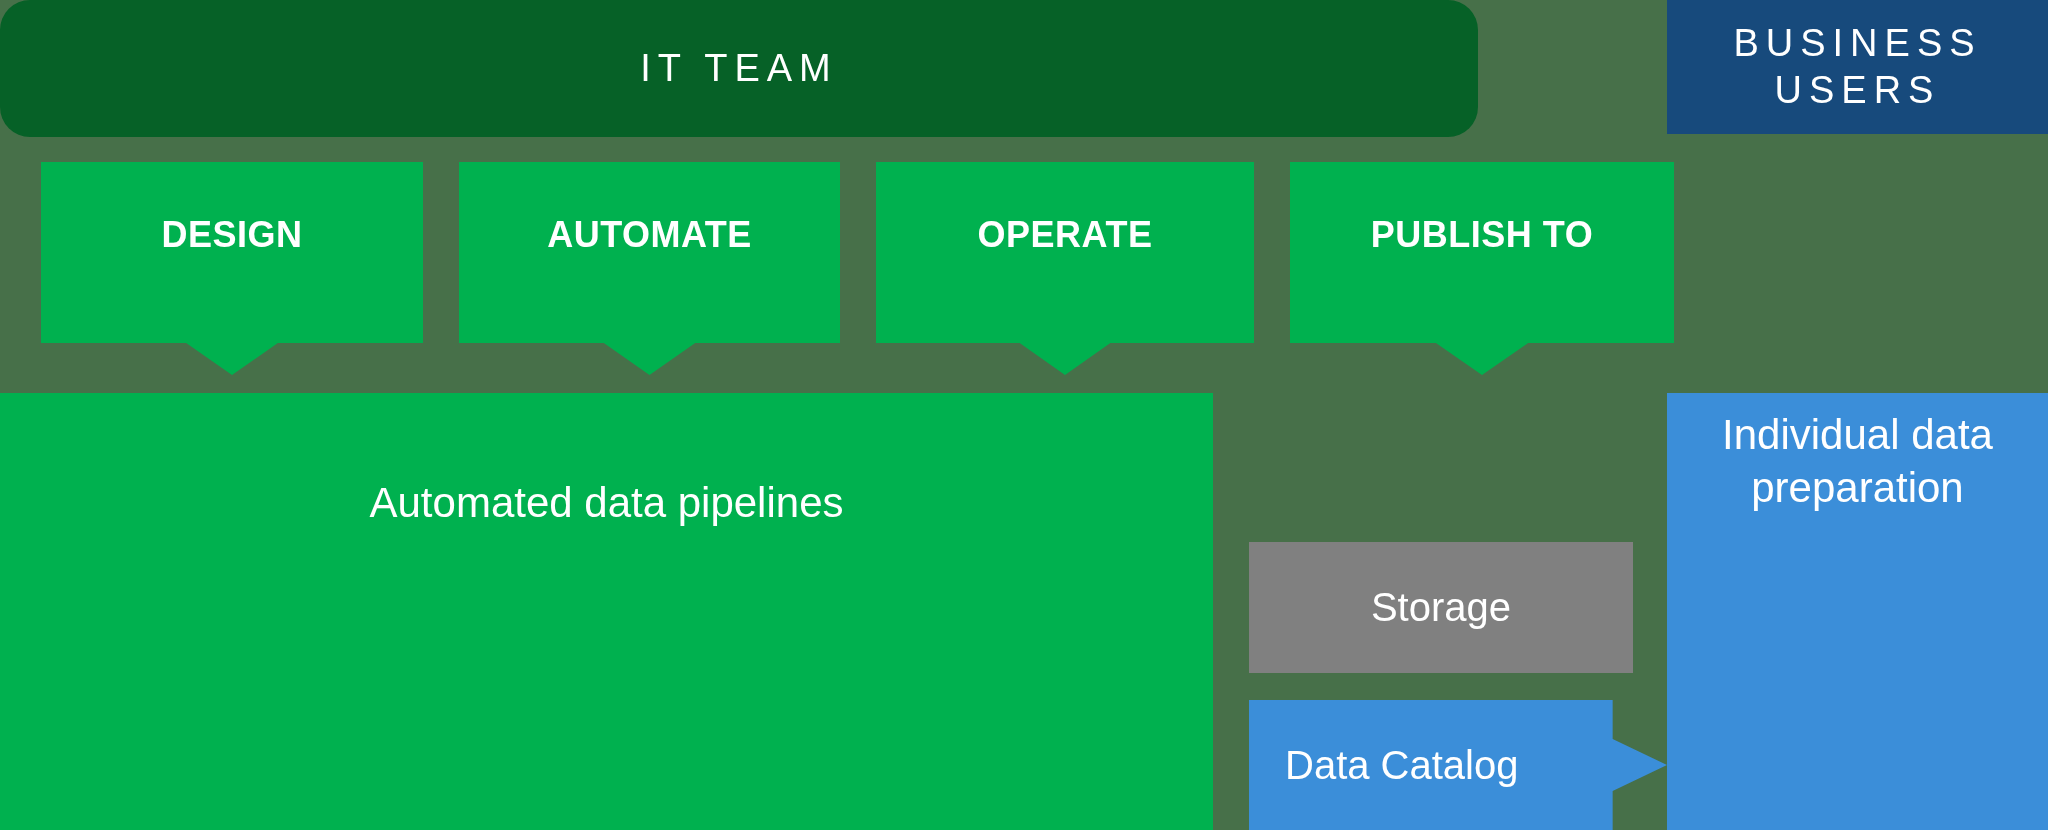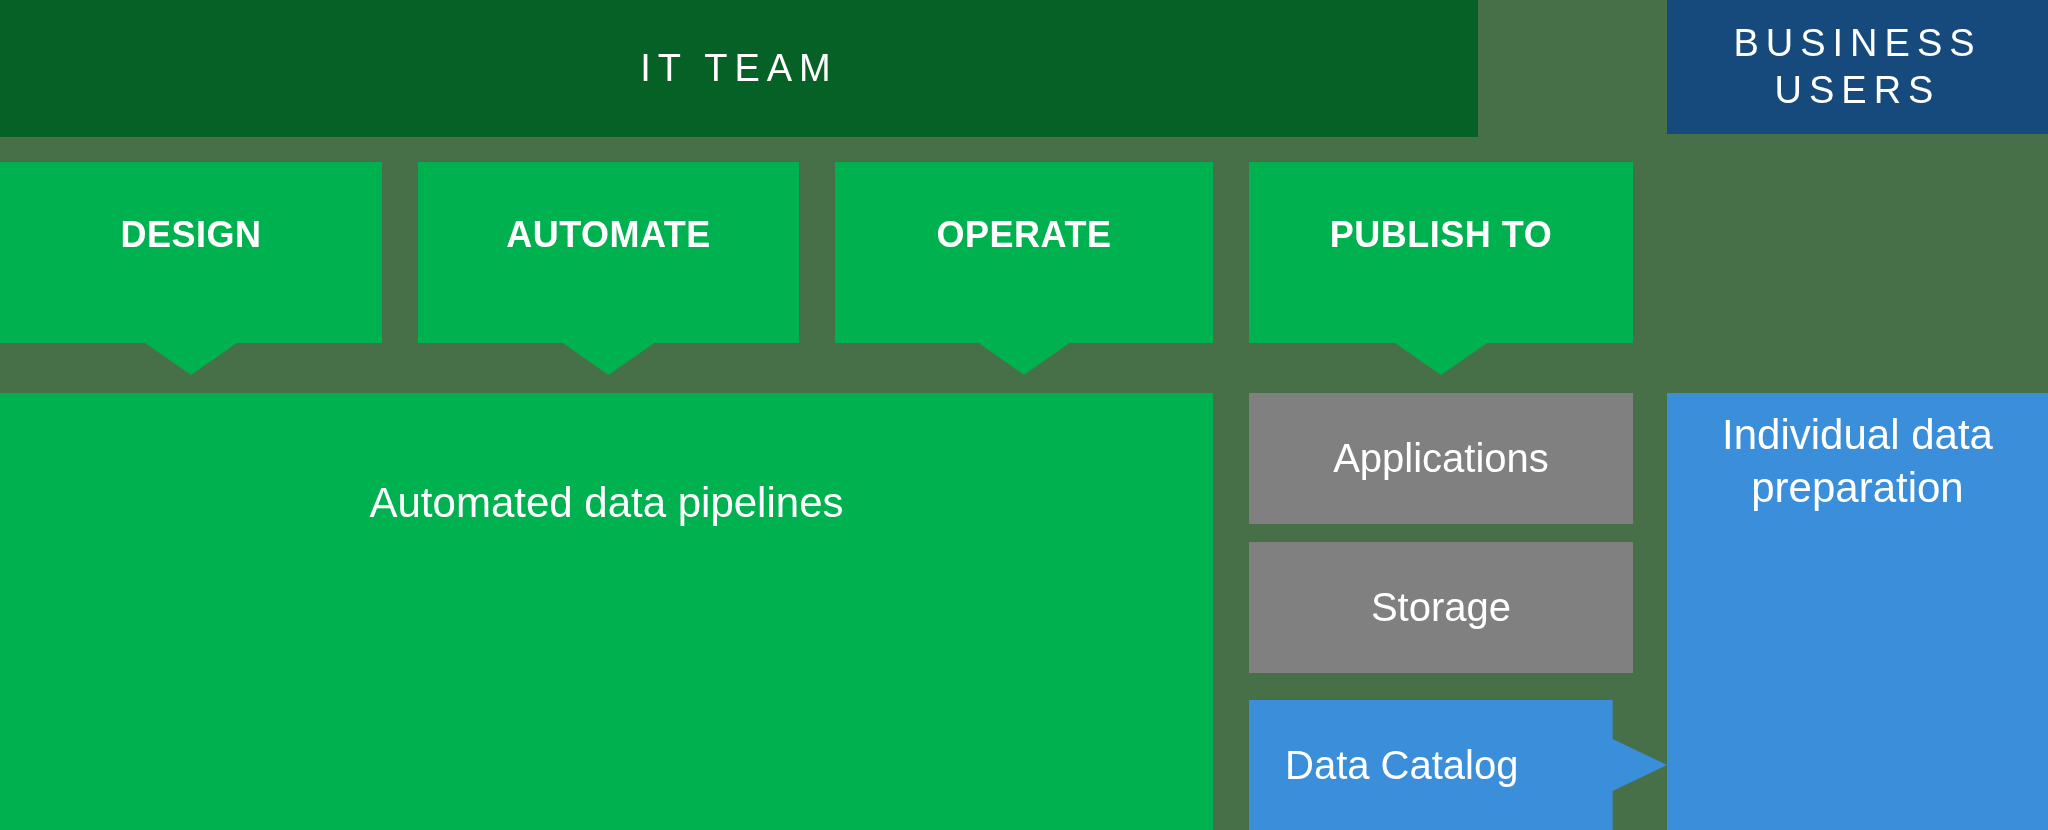--- a/index.html
+++ b/index.html
@@ -32,39 +32,41 @@
     font-weight: 400;
     letter-spacing: 7px;
     line-height: 1.25;
   }
   #lane-it {
     left: 0;
     top: 0;
     width: 1478px;
     height: 137px;
     background: #066127;
+    border-radius: 30px;
   }
   #lane-business {
     left: 1667px;
     top: 0;
     width: 381px;
     height: 134px;
     background: #174a7c;
   }
 
   
   .stage {
     top: 162px;
     height: 213px;
     background: #00b14f;
     align-items: flex-start;
     padding-top: 52px;
     font-size: 36px;
     font-weight: 700;
     letter-spacing: 0.5px;
+    margin-left: 41px;
   }
   .stage.blue { background: #3b8ed9; }
 
   
   #stage-design    { left: 0px;    width: 382px; clip-path: polygon(0 0, 100% 0, 100% 85%, 62% 85%, 50% 100%, 38% 85%, 0 85%); }
   #stage-automate  { left: 418px;  width: 381px; clip-path: polygon(0 0, 100% 0, 100% 85%, 62% 85%, 50% 100%, 38% 85%, 0 85%); }
   #stage-operate   { left: 835px;  width: 378px; clip-path: polygon(0 0, 100% 0, 100% 85%, 62% 85%, 50% 100%, 38% 85%, 0 85%); }
   #stage-publish   { left: 1249px; width: 384px; clip-path: polygon(0 0, 100% 0, 100% 85%, 62% 85%, 50% 100%, 38% 85%, 0 85%); }
   #stage-selfserve { left: 1667px; width: 381px; clip-path: polygon(0 0, 100% 0, 100% 85%, 66% 85%, 50% 100%, 34% 85%, 0 85%); }
 
@@ -126,21 +128,20 @@
 
   <div class="box stage" id="stage-automate">AUTOMATE</div>
 
   <div class="box stage" id="stage-operate">OPERATE</div>
 
   <div class="box stage" id="stage-publish">PUBLISH TO</div>
 
 
   <div class="box" id="pipelines">Automated data pipelines</div>
 
-  <div class="box target" id="target-applications">Applications</div>
 
   <div class="box target" id="target-storage">Storage</div>
 
   <div class="box target" id="target-catalog">Data Catalog</div>
 
   <div class="box" id="prep">Individual data preparation</div>
 
 </div>
 
 </body></html>

